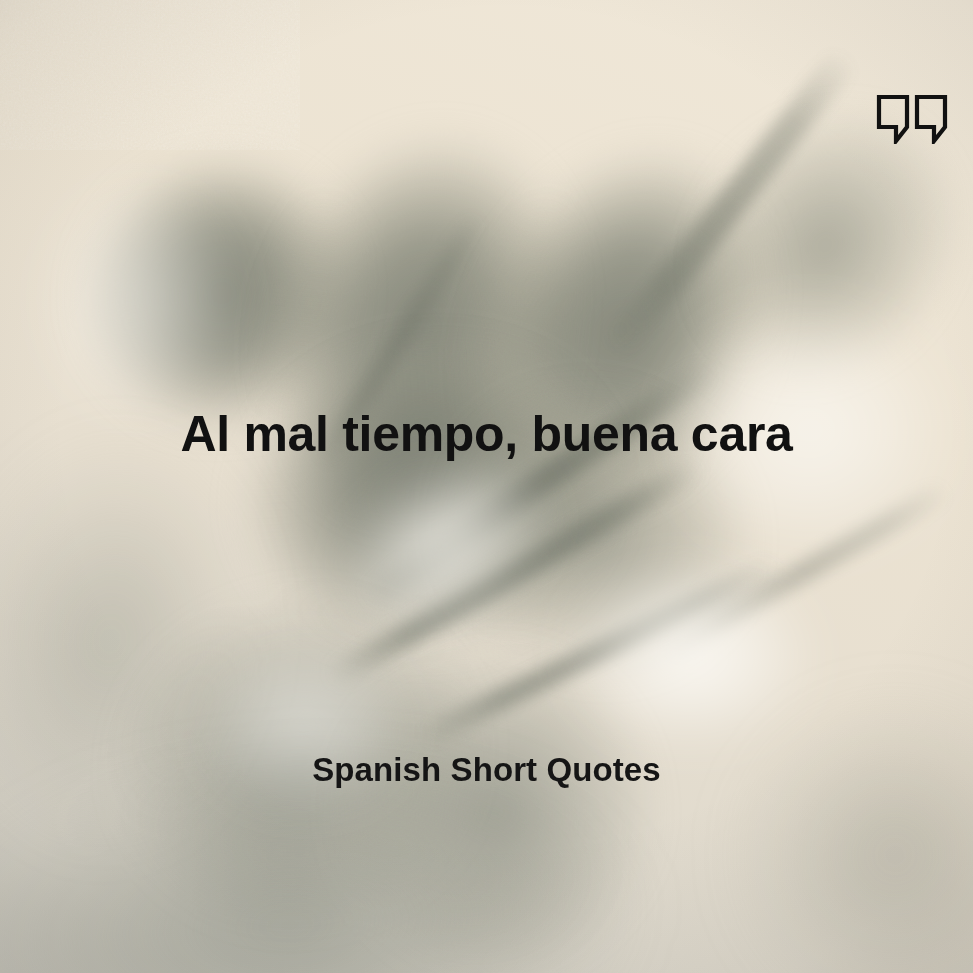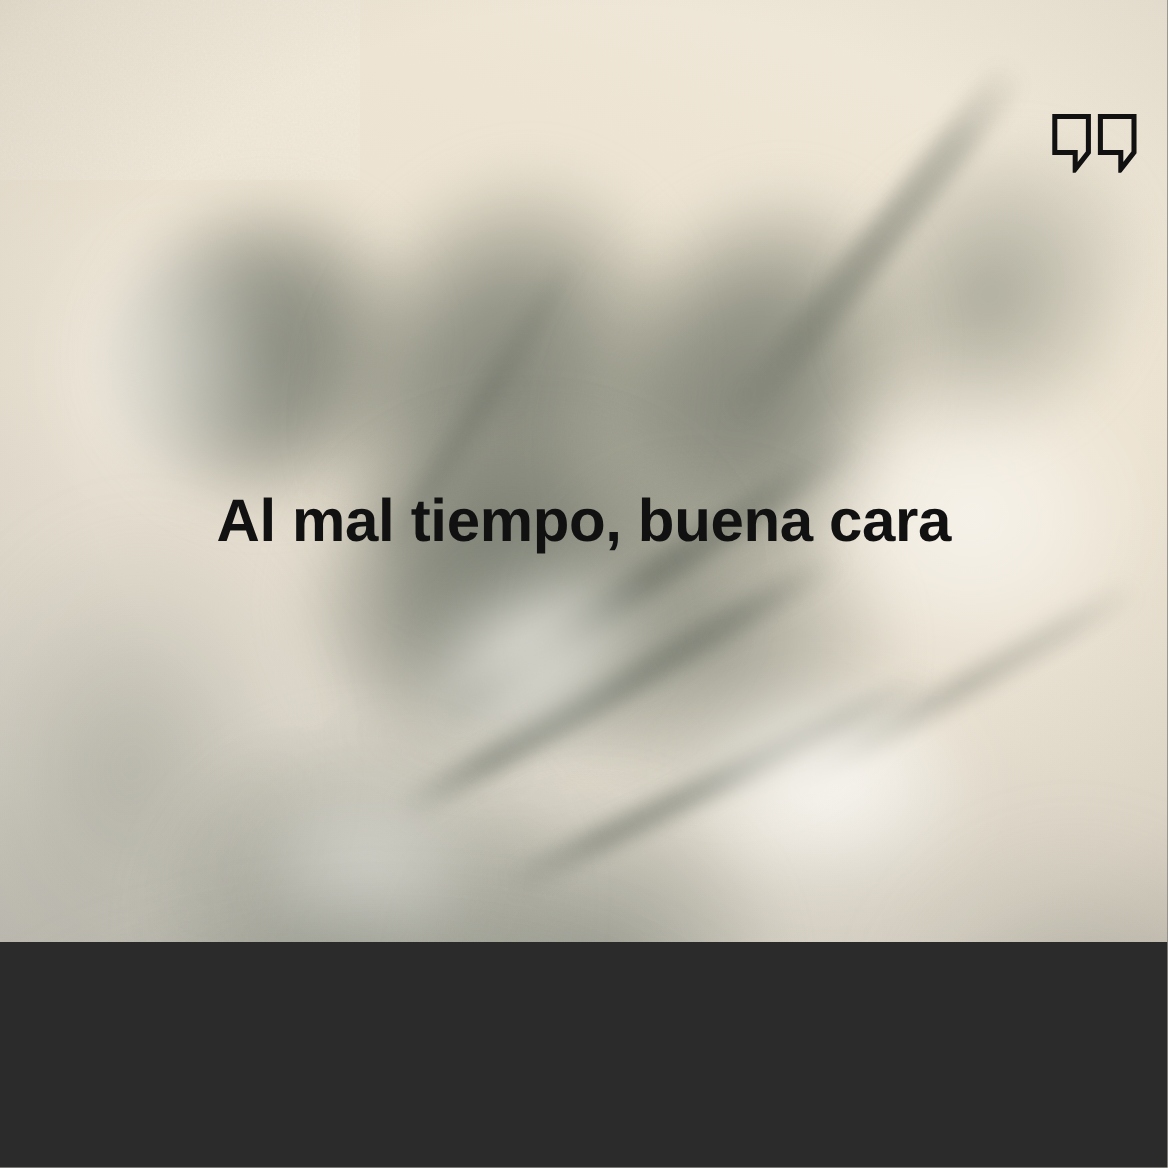--- a/index.html
+++ b/index.html
@@ -5,21 +5,21 @@
 <style>
   html, body {
     margin: 0;
     padding: 0;
     background: #2b2b2b;
   }
 
   .card {
     position: relative;
     width: 973px;
-    height: 785px;
+    height: 973px;
     overflow: hidden;
     background: #ece3d3;
     font-family: "Liberation Sans", sans-serif;
     -webkit-font-smoothing: antialiased;
   }
 
   
   .wall-base {
     position: absolute;
     inset: 0;
@@ -313,15 +313,16 @@
     <svg viewBox="0 0 72 50" xmlns="http://www.w3.org/2000/svg" fill="none" stroke="#111111" stroke-width="4.2" stroke-linejoin="miter" stroke-linecap="butt">
       <path d="M3 3 H31 V33 L20 47 V33 H3 Z"></path>
       <path d="M41 3 H69 V33 L58 47 V33 H41 Z"></path>
     </svg>
   </div>
 
   <div class="text-stack">
     <div class="quote-main">Al mal tiempo, buena cara</div>
 
 
+    <div class="quote-attribution">Spanish Short Quotes</div>
   </div>
 
 </div>
 
 </body></html>

